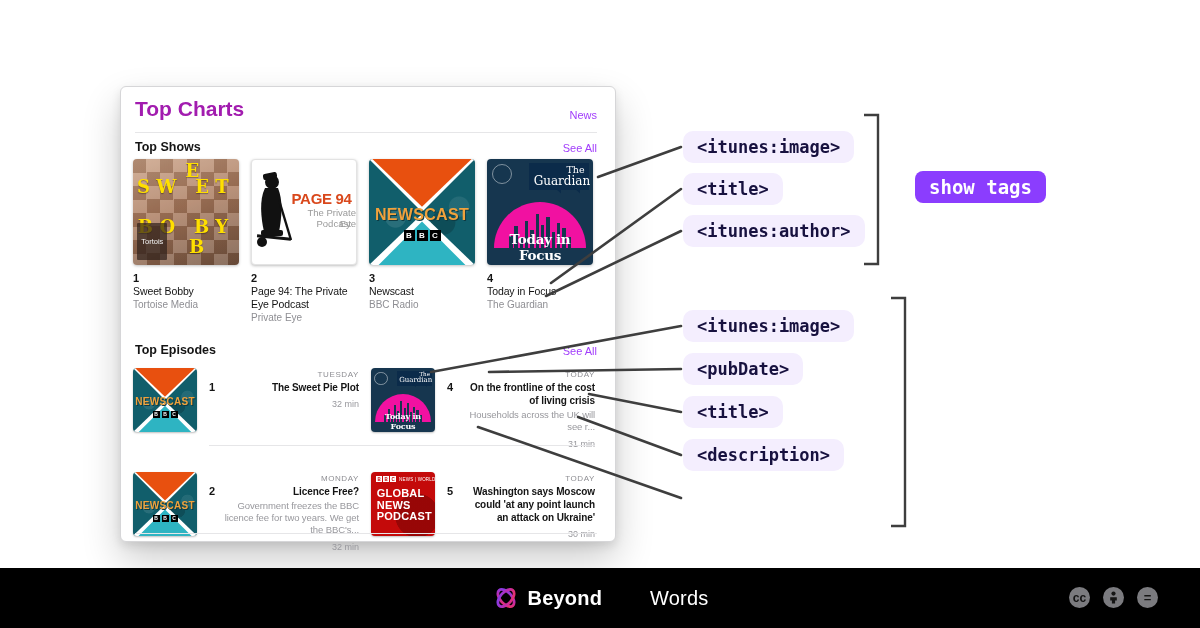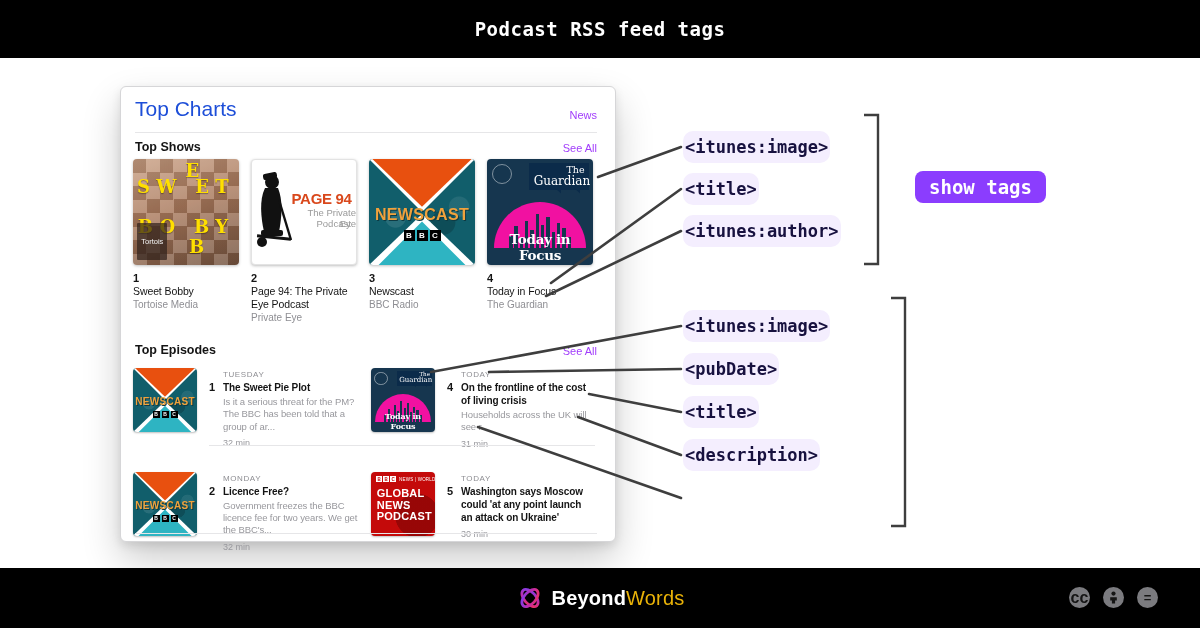--- a/index.html
+++ b/index.html
@@ -9,31 +9,31 @@
   
   .topbar{position:absolute;left:0;top:0;width:1200px;height:58px;background:#000;
           display:flex;align-items:center;justify-content:center;}
   .topbar-title{color:#fff;font-family:"DejaVu Sans Mono",monospace;font-weight:bold;
                 font-size:19px;letter-spacing:.5px;}
   .botbar{position:absolute;left:0;top:568px;width:1200px;height:60px;background:#000;
           display:flex;align-items:center;justify-content:center;}
   .brand{display:flex;align-items:center;gap:8px;cursor:pointer;}
   .brand-text{font-size:20px;letter-spacing:.2px;}
   .brand-bold{color:#fff;font-weight:bold;}
-  .brand-light{color:#eab308;font-weight:normal;}
+  .brand-light{color:#ffffff;font-weight:normal;padding-left:48px;}
   .cc-group{position:absolute;right:42px;top:19px;display:flex;gap:13px;}
   .cc-circle{width:21px;height:21px;border-radius:50%;background:#7b7b7f;color:#151515;
-             display:flex;align-items:center;justify-content:center;font-weight:bold;font-size:16px;}
+             display:flex;align-items:center;justify-content:center;font-weight:bold;font-size:12px;}
   .cc-eq{font-size:13px;}
 
   
   .card{position:absolute;left:120px;top:86px;width:494px;height:454px;background:#fff;
         border:1px solid #d6d6d8;border-radius:6px;
         box-shadow:0 18px 38px rgba(0,0,0,.20),0 4px 10px rgba(0,0,0,.10);}
-  .tc-title{position:absolute;left:14px;top:10px;font-size:21px;font-weight:normal;color:#1d4ed8;}
+  .tc-title{position:absolute;left:14px;top:10px;font-size:21px;font-weight:bold;color:#a21caf;}
   .link{color:#a13cfb;font-size:11px;font-weight:500;cursor:pointer;}
   .news-link{position:absolute;right:18px;top:22px;}
   .divider{position:absolute;height:1px;background:#e6e6e8;}
   .div-top{left:14px;right:18px;top:45px;}
   .sec-head{position:absolute;font-size:12.5px;font-weight:bold;color:#141414;}
   .shows-head{left:14px;top:53px;}
   .see-all-shows{position:absolute;right:18px;top:55px;}
   .eps-head{left:14px;top:256px;}
   .see-all-eps{position:absolute;right:18px;top:258px;}
   .div-mid{left:88px;width:386px;top:358px;}
@@ -45,21 +45,21 @@
        box-shadow:0 1px 3px rgba(0,0,0,.25);cursor:pointer;}
   .show-rank{margin-top:7px;font-size:11px;font-weight:bold;color:#141414;}
   .show-name{margin-top:1px;font-size:10.5px;color:#141414;line-height:1.25;letter-spacing:-.1px;}
   .show-author{margin-top:1px;font-size:10px;color:#8e8e93;}
 
   .eps-grid{position:absolute;left:12px;top:281px;display:grid;grid-template-columns:226px 224px;
             column-gap:12px;row-gap:23px;}
   .ep-item{display:flex;}
   .ep-art{position:relative;width:64px;height:64px;border-radius:4px;overflow:hidden;flex:0 0 64px;
           box-shadow:0 1px 2px rgba(0,0,0,.25);cursor:pointer;}
-  .ep-text{position:relative;margin-left:12px;padding-left:14px;flex:1;}
+  .ep-text{position:relative;margin-left:12px;padding-left:14px;flex:1;text-align:right;}
   .ep-day{font-size:8px;color:#8e8e93;letter-spacing:.6px;margin-top:2px;}
   .ep-rank{position:absolute;left:0;top:13px;font-size:11px;font-weight:bold;color:#141414;}
   .ep-title{font-size:10px;font-weight:bold;color:#141414;line-height:1.3;margin-top:2px;letter-spacing:-.1px;}
   .ep-desc{font-size:9.5px;color:#98989d;line-height:1.3;margin-top:2px;letter-spacing:-.1px;}
   .ep-dur{font-size:9px;color:#98989d;margin-top:5px;}
 
   
   
   .sb{background:linear-gradient(160deg,#c9a084 0%,#a9795c 45%,#70503c 100%);}
   .sb::before{content:"";position:absolute;inset:0;
@@ -135,36 +135,33 @@
        background-image:radial-gradient(circle at 72% 68%,rgba(80,0,0,.38) 0 34%,transparent 35%);}
   .gnp-top{position:absolute;left:8%;top:7%;display:flex;align-items:center;gap:1px;}
   .gnp-top b{background:#fff;color:#c40a0a;width:6px;height:6px;font-size:4.5px;font-weight:bold;
              display:flex;align-items:center;justify-content:center;}
   .gnp-top span{color:#fff;font-size:4.5px;margin-left:2px;letter-spacing:.2px;white-space:nowrap;}
   .gnp-line{position:absolute;left:9%;color:#fff;font-weight:bold;font-size:11px;line-height:1;letter-spacing:.2px;}
   .gnp-l1{top:26%;} .gnp-l2{top:44%;} .gnp-l3{top:62%;}
 
   
   .overlay{position:absolute;left:0;top:0;width:1200px;height:628px;pointer-events:none;}
-  .pill{position:absolute;left:683px;height:32px;line-height:32px;padding:0 2px;border-radius:10px;
+  .pill{position:absolute;left:683px;height:32px;line-height:32px;padding:0 14px;border-radius:10px;
         background:#f4eefe;color:#17113f;font-family:"DejaVu Sans Mono",monospace;
         font-weight:bold;font-size:17px;white-space:nowrap;}
   .badge{position:absolute;background:#8b3dfe;color:#fff;border-radius:8px;padding:5px 14px;
          font-family:"DejaVu Sans Mono",monospace;font-weight:bold;font-size:19px;white-space:nowrap;}
   .badge-show{left:915px;top:171px;}
   .badge-ep{left:938px;top:395px;}
 </style>
 </head>
 <body>
 
 <div class="canvas">
 
-  <div class="topbar">
-    <div class="topbar-title">Podcast RSS feed tags</div>
-  </div>
 
   <div class="card">
     <div class="tc-title">Top Charts</div>
     <div class="link news-link">News</div>
     <div class="divider div-top"></div>
 
     <div class="sec-head shows-head">Top Shows</div>
     <div class="link see-all-shows">See All</div>
 
     <div class="shows-row">
@@ -267,21 +264,20 @@
           <div class="nc-bbc">
               <b>B</b>
               <b>B</b>
               <b>C</b>
             </div>
         </div>
         <div class="ep-text">
           <div class="ep-day">TUESDAY</div>
           <div class="ep-rank">1</div>
           <div class="ep-title">The Sweet Pie Plot</div>
-          <div class="ep-desc">Is it a serious threat for the PM?  The BBC has been told that a group of ar...</div>
           <div class="ep-dur">32 min</div>
         </div>
       </div>
 
       <div class="ep-item">
         <div class="ep-art tif size-s">
           <div class="tif-badge"></div>
           <div class="tif-semi"></div>
           <div class="tif-bars">
               <i></i>

